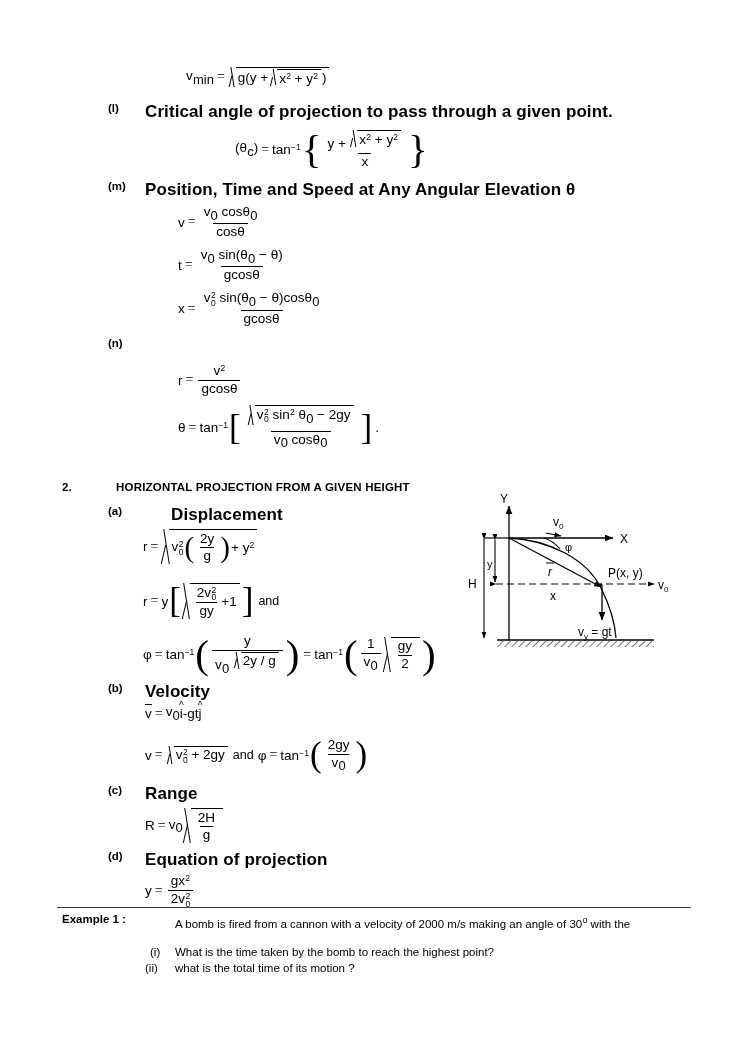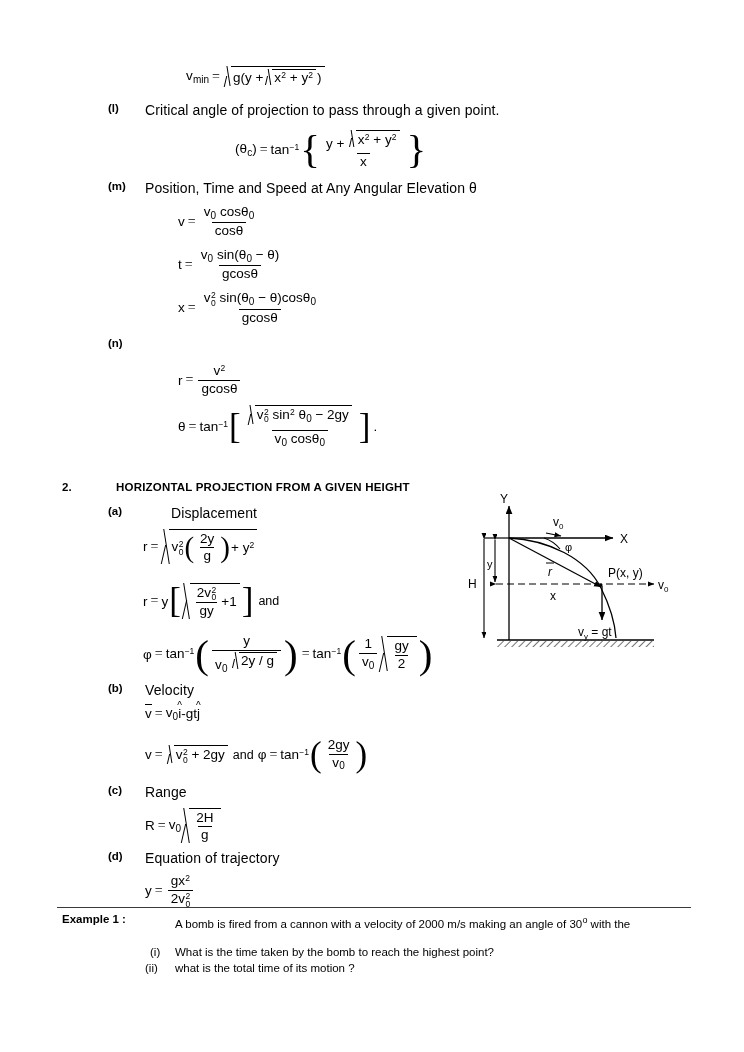--- a/index.html
+++ b/index.html
@@ -19,22 +19,22 @@
   .page {
     position: absolute;
     left: 0; top: 0;
     width: 744px;
     height: 1052px;
   }
 
   
   .abs { position: absolute; }
   .hdr {
-    font-weight: normal;
-    font-size: 14px;
+    font-weight: bold;
+    font-size: 17px;
     letter-spacing: .1px;
     white-space: nowrap;
   }
   .lbl {
     font-weight: bold;
     font-size: 11.5px;
     white-space: nowrap;
   }
   .sec-num {
     font-weight: bold;
@@ -54,21 +54,21 @@
     line-height: 1;
     white-space: nowrap;
     display: inline-flex;
     align-items: center;
   }
   .math .op { margin: 0 3px; }
   .mvar { font-family: "Liberation Sans", sans-serif; font-size: 13.5px; }
   .mtxt { font-family: "Liberation Sans", sans-serif; font-size: 12.5px; }
 
   sub.s {
-    font-size: 10px;
+    font-size: 13px;
     vertical-align: -0.28em;
     margin-left: .2px;
   }
   sup.s {
     font-size: 8.5px;
     vertical-align: .52em;
     margin-left: .2px;
   }
   
   .subsup {
@@ -492,21 +492,21 @@
           <span class="frac">
             <span class="num"><span class="mvar">2H</span></span>
             <span class="den"><span class="mvar">g</span></span>
           </span>
         </span>
       </span>
     </span>
   </div>
 
   <div class="abs lbl" style="left:108px; top:850px;">(d)</div>
-  <div class="abs hdr" style="left:145px; top:850px;">Equation of trajectory</div>
+  <div class="abs hdr" style="left:145px; top:850px;">Equation of projection</div>
 
   <div class="abs" style="left:145px; top:874px;">
     <span class="math">
       <span class="mvar">y</span>
       <span class="op">=</span>
       <span class="frac">
         <span class="num"><span class="mvar">gx<sup class="s">2</sup></span></span>
         <span class="den"><span class="mvar">2v<span class="subsup">
                 <span>2</span>
                 <span>0</span>

